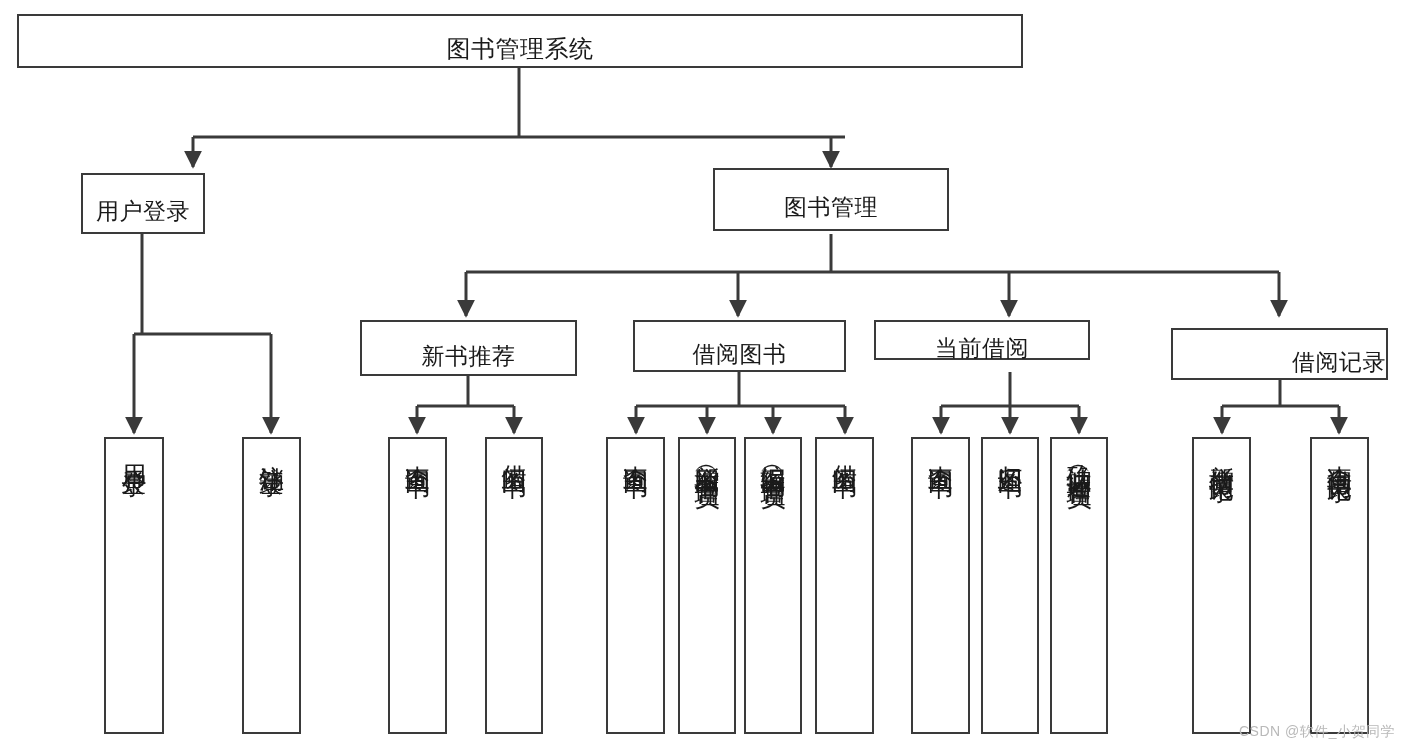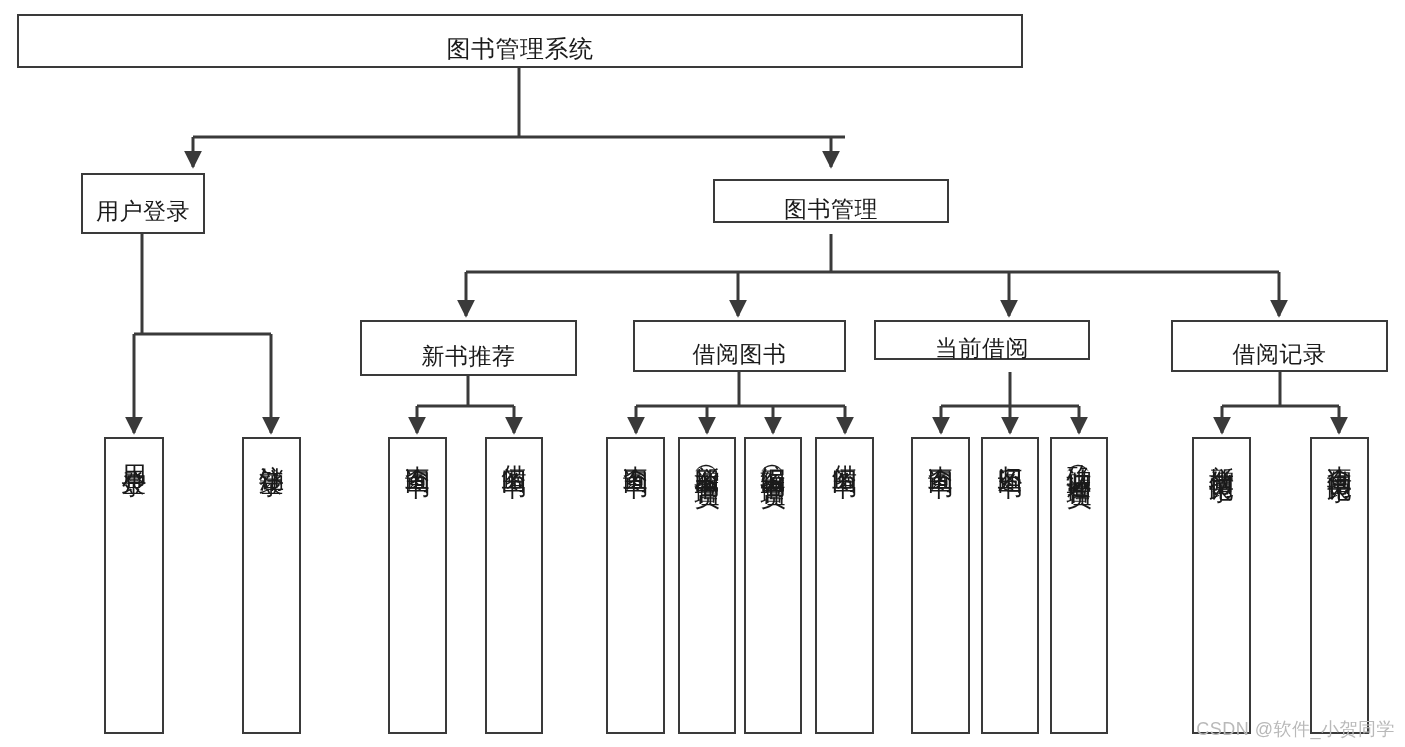--- a/index.html
+++ b/index.html
@@ -62,21 +62,21 @@
     text-orientation: upright;
     font-size: 25px;
     line-height: 1.0;
     letter-spacing: 3px;
     white-space: nowrap;
   }
   #watermark {
     position: absolute;
     right: 10px;
     bottom: 6px;
-    font-size: 18px;
+    font-size: 14px;
     color: #b9b9b9;
     letter-spacing: 0.5px;
     z-index: 5;
     white-space: nowrap;
   }
 </style>
 </head>
 <body>
 
 <div id="canvas">
@@ -132,37 +132,37 @@
   </svg>
 
   <div class="node h-node" id="node-root" style="left:17px; top:14px; width:1006px; height:54px;">
     <span class="label">图书管理系统</span>
   </div>
 
   <div class="node h-node" style="left:81px; top:173px; width:124px; height:61px;">
     <span class="label">用户登录</span>
   </div>
 
-  <div class="node h-node" style="left:713px; top:179px; width:236px; height:44px;">
+  <div class="node h-node" style="left:713px; top:168px; width:236px; height:63px;">
     <span class="label">图书管理</span>
   </div>
 
   <div class="node h-node" style="left:360px; top:320px; width:217px; height:56px;">
     <span class="label">新书推荐</span>
   </div>
 
   <div class="node h-node" style="left:633px; top:320px; width:213px; height:52px;">
     <span class="label">借阅图书</span>
   </div>
 
   <div class="node h-node" style="left:874px; top:320px; width:216px; height:40px;">
     <span class="label">当前借阅</span>
   </div>
 
-  <div class="node h-node" style="left:1171px; top:320px; width:217px; height:52px;">
+  <div class="node h-node" style="left:1171px; top:328px; width:217px; height:52px;justify-content:flex-end;">
     <span class="label">借阅记录</span>
   </div>
 
   <div class="node v-node" style="left:104px; top:437px; width:60px; height:297px;">
     <span class="label">用户登录</span>
   </div>
 
   <div class="node v-node" style="left:242px; top:437px; width:59px; height:297px;">
     <span class="label">注销登录</span>
   </div>

